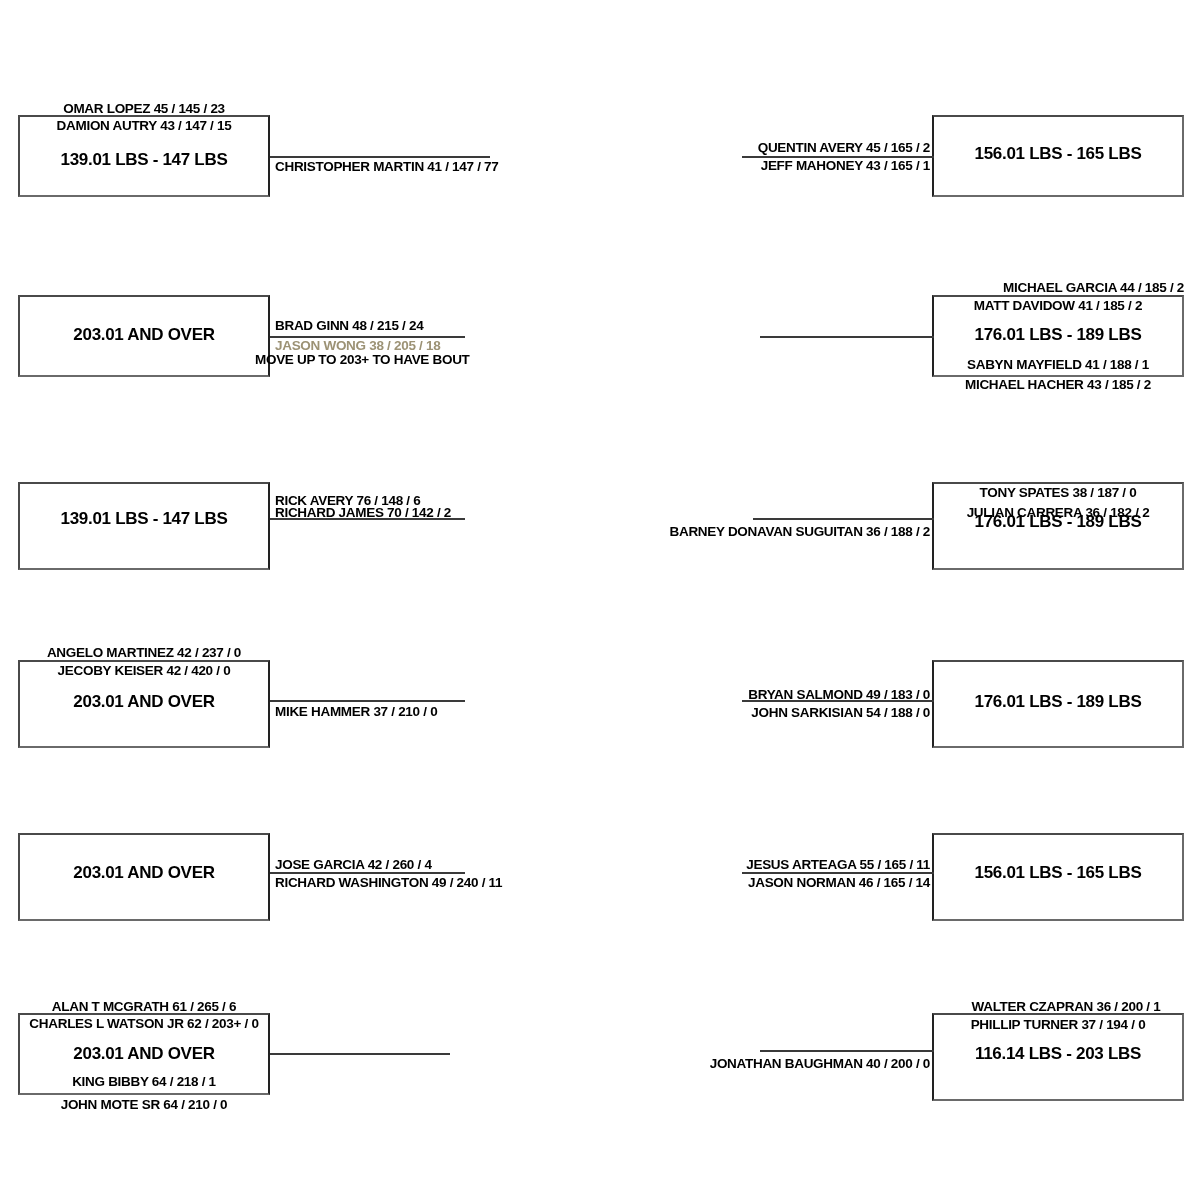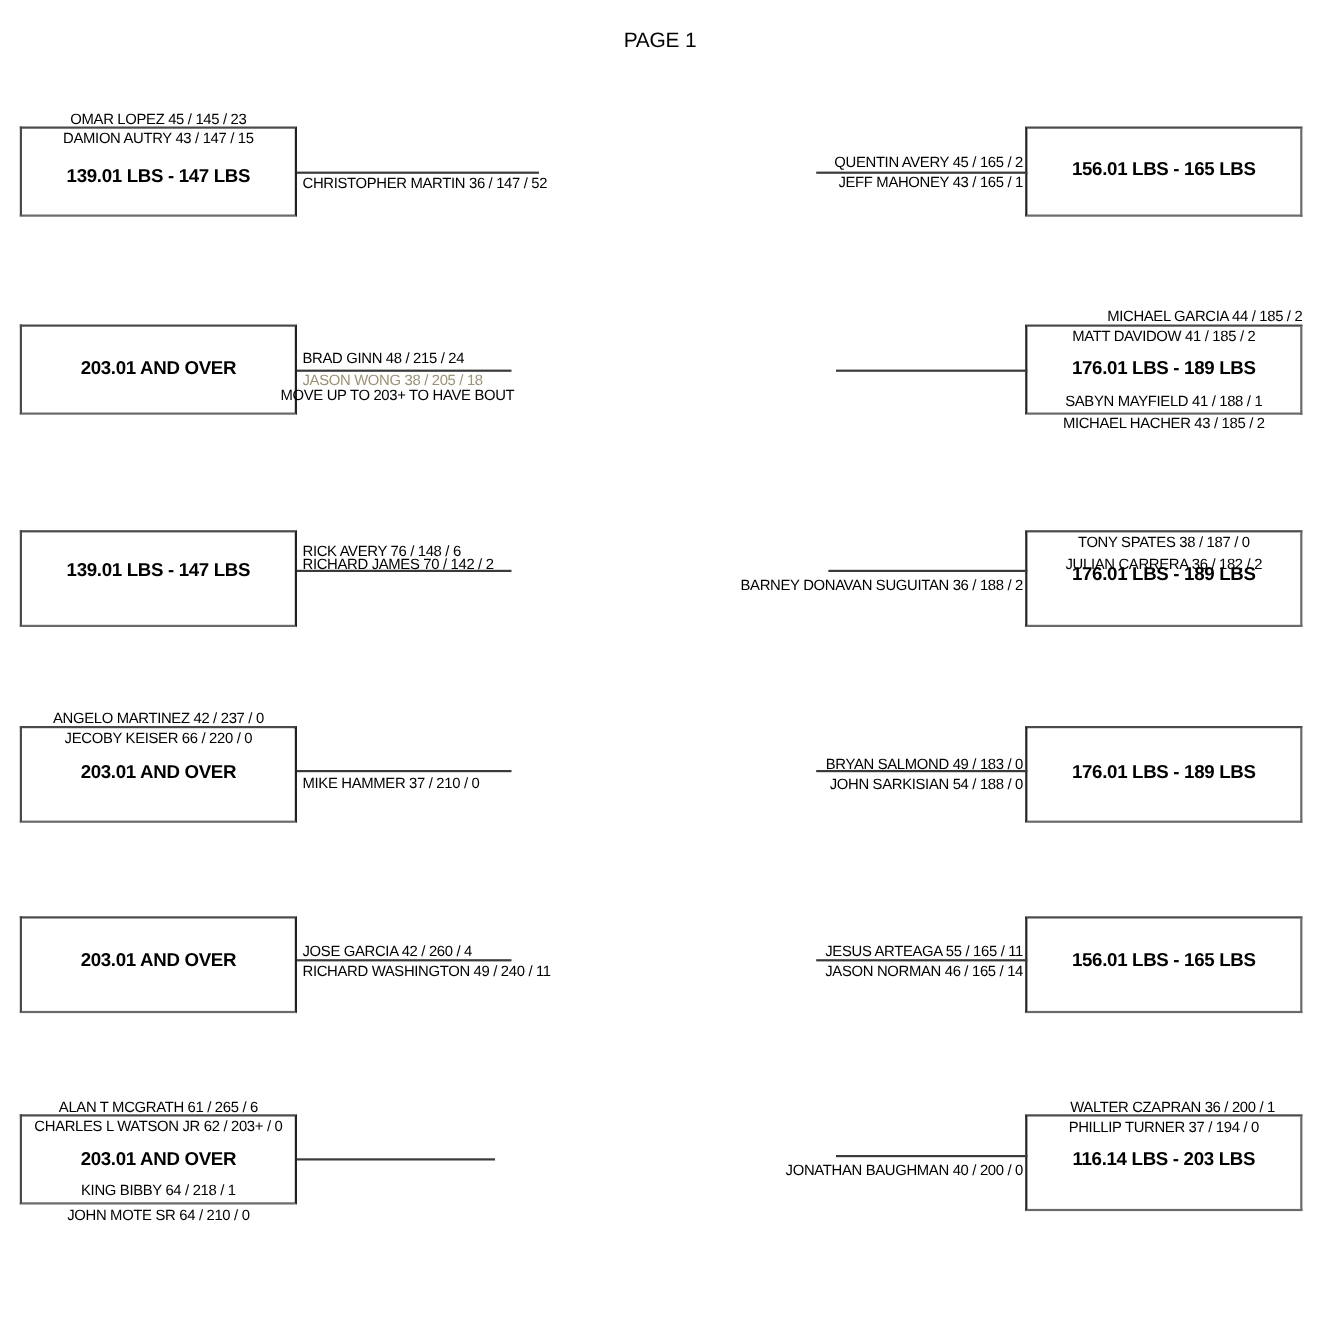--- a/index.html
+++ b/index.html
@@ -53,21 +53,21 @@
   .stub {
     position: absolute;
     height: 0;
     border-top: 2px solid #3a3a3a;
   }
 
   
   .lbl {
     position: absolute;
     font-size: 13.5px;
-    font-weight: normal;
+    font-weight: bold;
     letter-spacing: -0.3px;
     white-space: nowrap;
     line-height: 15px;
   }
   .lbl.c  { text-align: center; }
   .lbl.r  { text-align: right; }
   .lbl.l  { text-align: left; }
   .lbl.dim { color: #9c9275; }
 
   .weight {
@@ -76,30 +76,29 @@
     font-weight: bold;
     letter-spacing: -0.3px;
     white-space: nowrap;
     text-align: center;
   }
 </style>
 </head>
 <body>
 
 <div id="header">
-  <div class="hline">PAGE 1</div>
 </div>
 
 <div class="bracket">
   <div class="box left" style="left:18px; top:115px; width:252px; height:82px;"></div>
   <div class="lbl c" style="left:18px; top:101px; width:252px;">OMAR LOPEZ 45 / 145 / 23</div>
   <div class="lbl c" style="left:18px; top:118px; width:252px;">DAMION AUTRY 43 / 147 / 15</div>
   <div class="weight" style="left:18px; top:150px; width:252px;">139.01 LBS  - 147 LBS</div>
   <div class="stub" style="left:270px; top:156px; width:220px;"></div>
-  <div class="lbl l" style="left:275px; top:159px;">CHRISTOPHER MARTIN 36 / 147 / 52</div>
+  <div class="lbl l" style="left:275px; top:159px;">CHRISTOPHER MARTIN 41 / 147 / 77</div>
 </div>
 
 <div class="bracket">
   <div class="box left" style="left:18px; top:295px; width:252px; height:82px;"></div>
   <div class="lbl c" style="left:18px; top:281px; width:252px;"></div>
   <div class="lbl c" style="left:18px; top:298px; width:252px;"></div>
   <div class="weight" style="left:18px; top:325px; width:252px;">203.01 AND OVER</div>
   <div class="stub" style="left:270px; top:336px; width:195px;"></div>
   <div class="lbl l" style="left:275px; top:318px;">BRAD GINN 48 / 215 / 24</div>
   <div class="lbl l dim" style="left:275px; top:338px;">JASON WONG 38 / 205 / 18</div>
@@ -112,21 +111,21 @@
   <div class="lbl c" style="left:18px; top:485px; width:252px;"></div>
   <div class="weight" style="left:18px; top:509px; width:252px;">139.01 LBS - 147 LBS</div>
   <div class="stub" style="left:270px; top:518px; width:195px;"></div>
   <div class="lbl l" style="left:275px; top:505px;">RICHARD JAMES 70 / 142 / 2</div>
   <div class="lbl l" style="left:275px; top:493px;">RICK AVERY 76 / 148 / 6</div>
 </div>
 
 <div class="bracket">
   <div class="box left" style="left:18px; top:660px; width:252px; height:88px;"></div>
   <div class="lbl c" style="left:18px; top:645px; width:252px;">ANGELO MARTINEZ 42 / 237 / 0</div>
-  <div class="lbl c" style="left:18px; top:663px; width:252px;">JECOBY KEISER 66 / 220 / 0</div>
+  <div class="lbl c" style="left:18px; top:663px; width:252px;">JECOBY KEISER 42 / 420 / 0</div>
   <div class="weight" style="left:18px; top:692px; width:252px;">203.01 AND OVER</div>
   <div class="stub" style="left:270px; top:700px; width:195px;"></div>
   <div class="lbl l" style="left:275px; top:704px;">MIKE HAMMER 37 / 210 / 0</div>
 </div>
 
 <div class="bracket">
   <div class="box left" style="left:18px; top:833px; width:252px; height:88px;"></div>
   <div class="lbl c" style="left:18px; top:818px; width:252px;"></div>
   <div class="lbl c" style="left:18px; top:836px; width:252px;"></div>
   <div class="weight" style="left:18px; top:863px; width:252px;">203.01 AND OVER</div>

